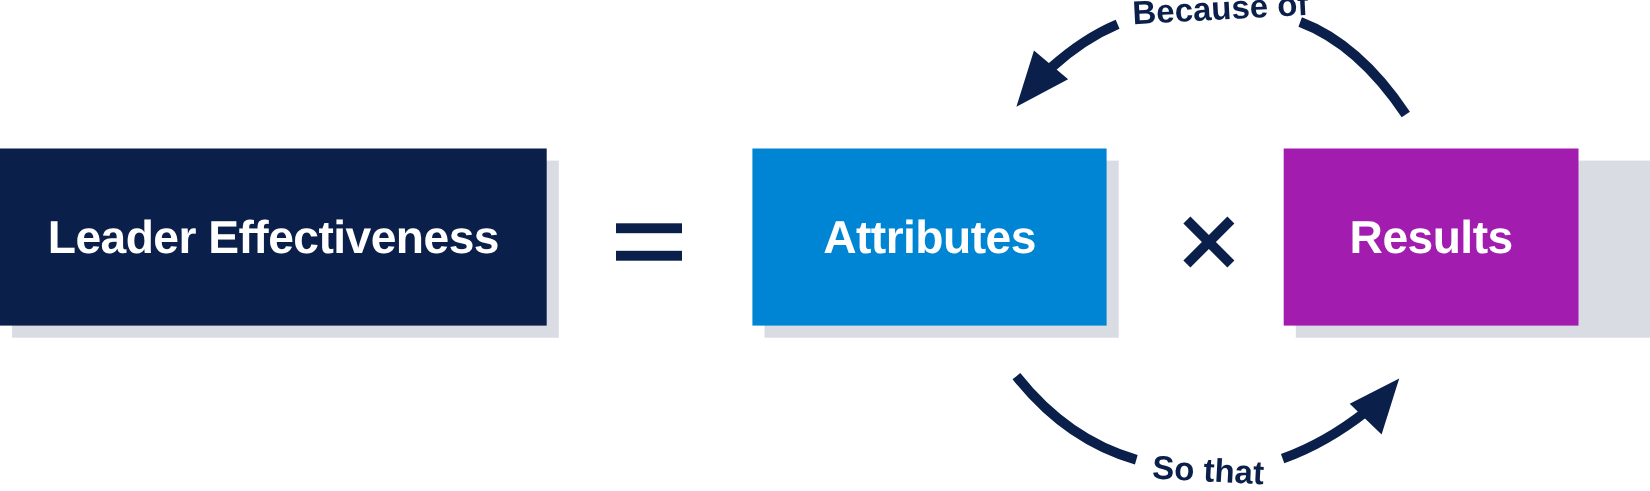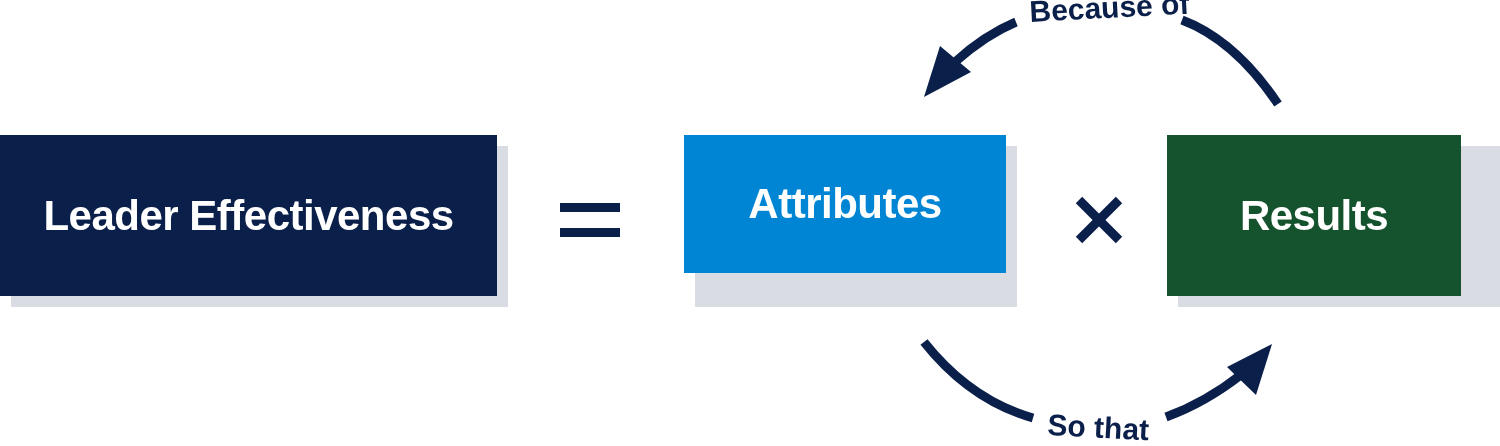--- a/index.html
+++ b/index.html
@@ -17,31 +17,31 @@
 <div class="box" style="left:0;top:135px;width:497px;height:161px;background:#0a1f4a;">
   <span>Leader Effectiveness</span>
 </div>
 
 <div class="op" style="left:560px;top:203px;width:60px;height:34px;">
   <div style="position:absolute;left:0;top:0;width:60px;height:9px;background:#0a1f4a;"></div>
   <div style="position:absolute;left:0;top:25px;width:60px;height:9px;background:#0a1f4a;"></div>
 </div>
 
 <div class="shadow" style="left:695px;top:146px;width:322px;height:161px;"></div>
-<div class="box" style="left:684px;top:135px;width:322px;height:138px;background:#0085d4;">
+<div class="box" style="left:684px;top:135px;width:322px;height:161px;background:#0085d4;">
   <span>Attributes</span>
 </div>
 
 <svg class="op" style="left:1073px;top:194px;" width="52" height="52" viewBox="0 0 52 52">
   <line x1="6" y1="6" x2="46" y2="46" stroke="#0a1f4a" stroke-width="9"></line>
   <line x1="46" y1="6" x2="6" y2="46" stroke="#0a1f4a" stroke-width="9"></line>
 </svg>
 
 <div class="shadow" style="left:1178px;top:146px;width:322px;height:161px;"></div>
-<div class="box" style="left:1167px;top:135px;width:294px;height:161px;background:#14532d;">
+<div class="box" style="left:1167px;top:135px;width:268px;height:161px;background:#a21caf;">
   <span>Results</span>
 </div>
 
 <svg class="arrows" width="1500" height="446" viewBox="0 0 1500 446">
   <defs>
     <path id="topArc" d="M 960 80 Q 1100 -10 1250 80"></path>
     <path id="botArc" d="M 1000 400 Q 1100 460 1200 400"></path>
   </defs>
 
   <g>

